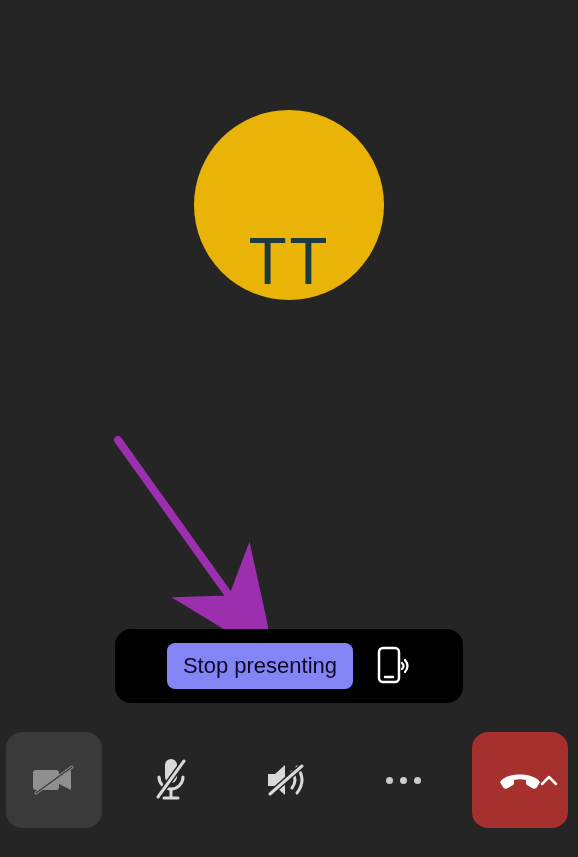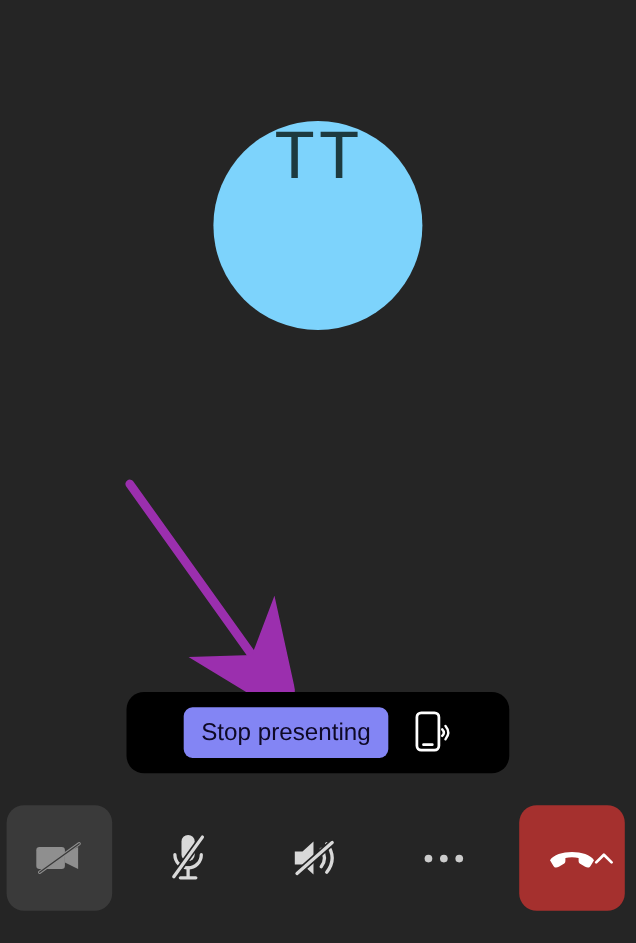--- a/index.html
+++ b/index.html
@@ -18,25 +18,24 @@
     height: 100%;
   }
   .avatar {
     position: absolute;
     top: 110px;
     left: 50%;
     transform: translateX(-50%);
     width: 190px;
     height: 190px;
     border-radius: 50%;
-    background: #7dd3fc;
-    display: flex;
-    align-items: flex-start;
-    justify-content: center;
-    font-family: Liberation Mono, monospace;
+    background: #eab308;
+    display: flex;
+    align-items: flex-end;
+    justify-content: center;
   }
   .avatar-initials {
     font-size: 64px;
     font-weight: 400;
     color: #1d3a3f;
     letter-spacing: 2px;
   }
   .annotation-arrow {
     position: absolute;
     left: 108px;

